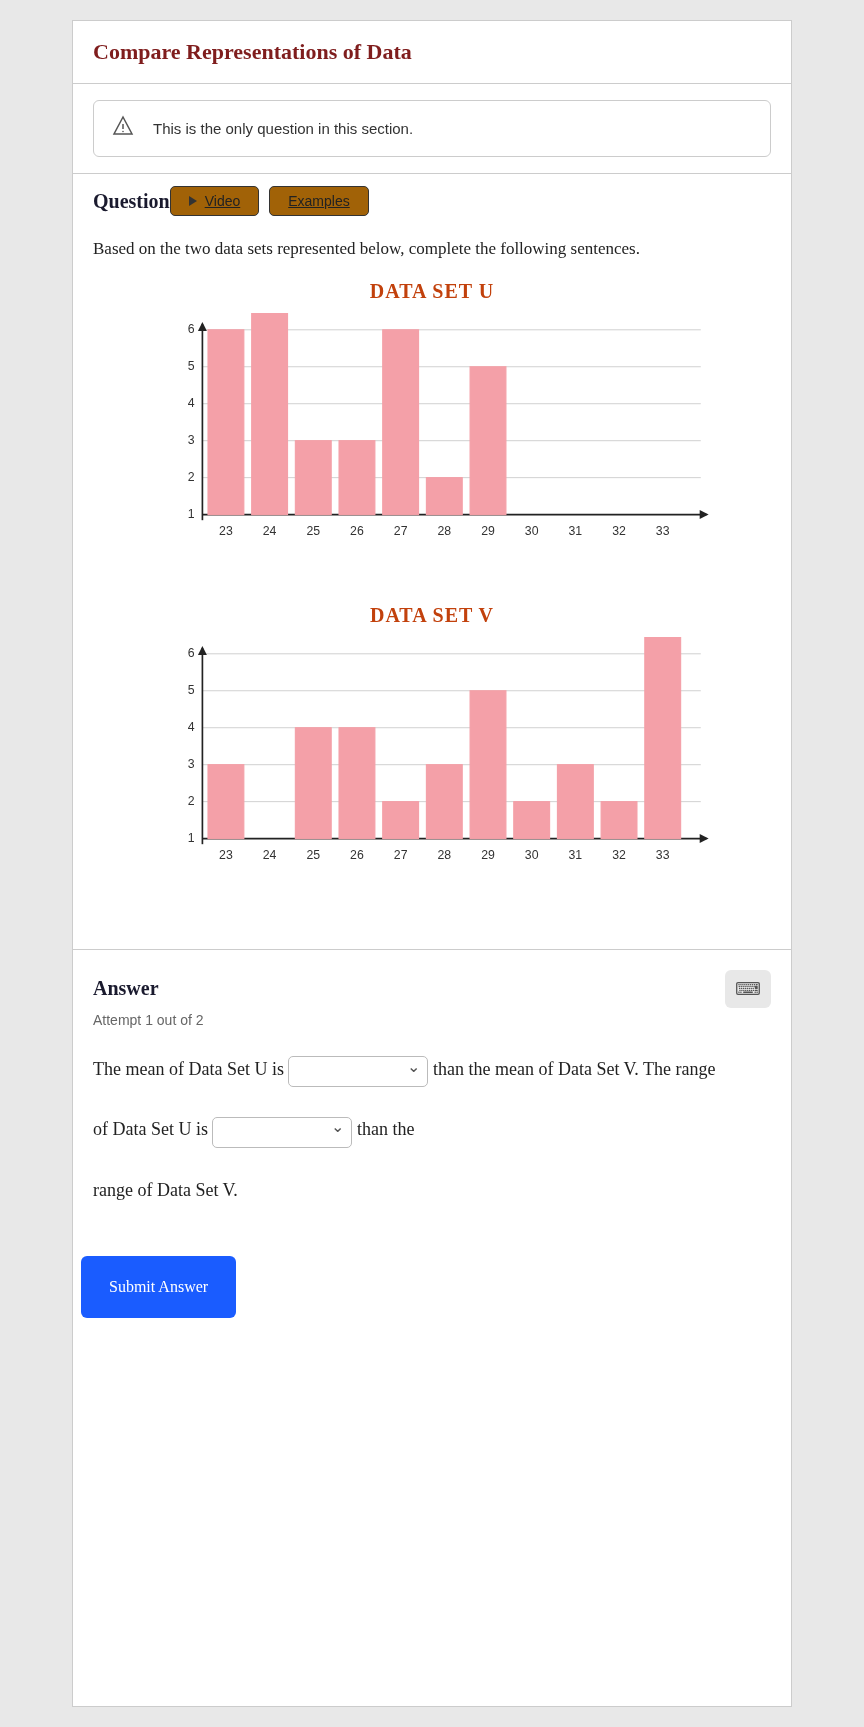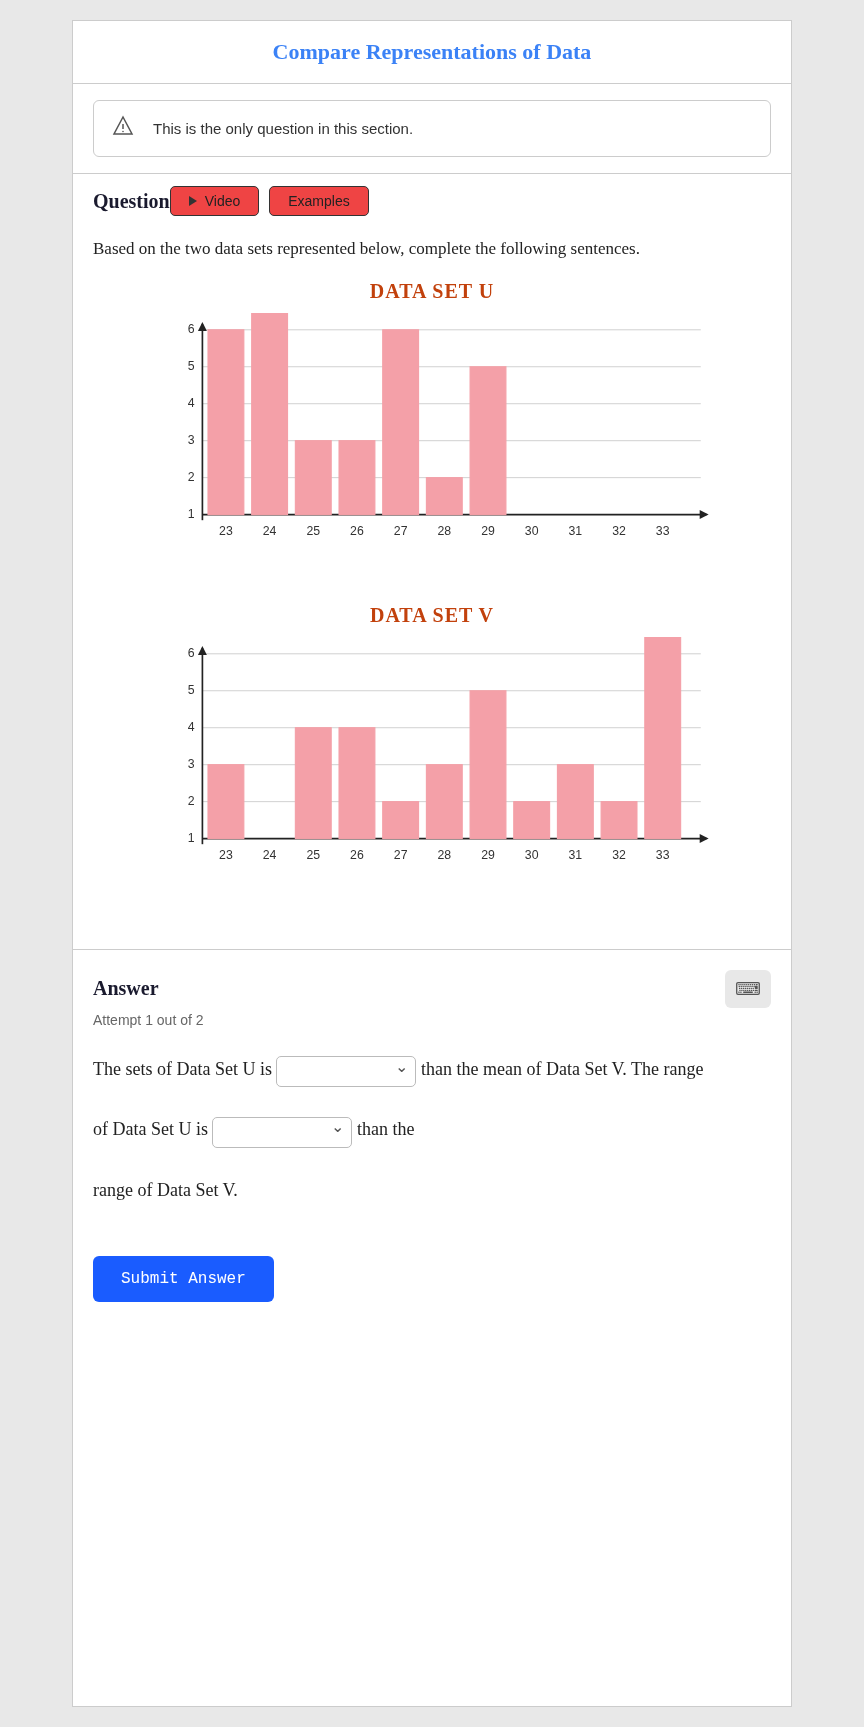--- a/index.html
+++ b/index.html
@@ -16,23 +16,22 @@
       background: #fff;
       border: 1px solid #ccc;
     }
     .title-bar {
       padding: 18px 20px 18px 20px;
       border-bottom: 1px solid #ccc;
     }
     .title-bar h1 {
       font-size: 22px;
       font-weight: bold;
-      color: #3b82f6;
+      color: #7f1d1d;
       font-family: Georgia, serif;
-      text-align: center;
     }
     .notice-box {
       margin: 16px 20px;
       border: 1px solid #ccc;
       border-radius: 6px;
       padding: 14px 18px;
       display: flex;
       align-items: center;
       gap: 19px;
       background: #fff;
@@ -59,30 +58,31 @@
       font-weight: bold;
       color: #1a1a2e;
       font-family: Georgia, serif;
     }
     .header-buttons {
       display: flex;
       gap: 10px;
     }
     .btn-outline {
       border: 1.5px solid #333;
-      background: #ef4444;
+      background: #a16207;
       border-radius: 5px;
       padding: 6px 18px;
       font-size: 14px;
       cursor: pointer;
       display: flex;
       align-items: center;
       gap: 6px;
       font-family: Arial, sans-serif;
       color: #222;
+      text-decoration: underline;
     }
     .play-icon {
       display: inline-block;
       width: 0;
       height: 0;
       border-top: 5px solid transparent;
       border-bottom: 5px solid transparent;
       border-left: 8px solid #333;
       margin-right: 2px;
     }
@@ -197,25 +197,25 @@
       -webkit-appearance: none;
       cursor: pointer;
       min-width: 140px;
       color: #333;
     }
     .submit-btn {
       background: #1a5cff;
       color: #fff;
       border: none;
       border-radius: 6px;
-      padding: 14px 28px;
+      padding: 22px 28px;
       font-size: 16px;
-      font-family: Liberation Mono, monospace;
+      font-family: Liberation Serif, serif;
       cursor: pointer;
-      margin: 18px 20px 30px 20px;
+      margin: 18px 20px 30px 8px;
       display: block;
     }
   </style>
 </head>
 <body>
 
 <div class="page-container">
 
   <div class="title-bar">
     <h1>Compare Representations of Data</h1>
@@ -368,21 +368,21 @@
   <div class="answer-section">
     <div class="answer-header">
       <span class="answer-label">Answer</span>
       <button class="keyboard-btn">
         <span>⌨</span>
       </button>
     </div>
     <div class="attempt-text">Attempt 1 out of 2</div>
 
     <div class="sentence-block">
-      <span>The sets of Data Set U is</span>
+      <span>The mean of Data Set U is</span>
       <span> </span>
       <span class="select-wrapper">
         <select class="dropdown-select">
           <option value=""></option>
           <option value="less">less</option>
           <option value="equal">equal</option>
           <option value="greater">greater</option>
         </select>
       </span>
       <span> </span>

